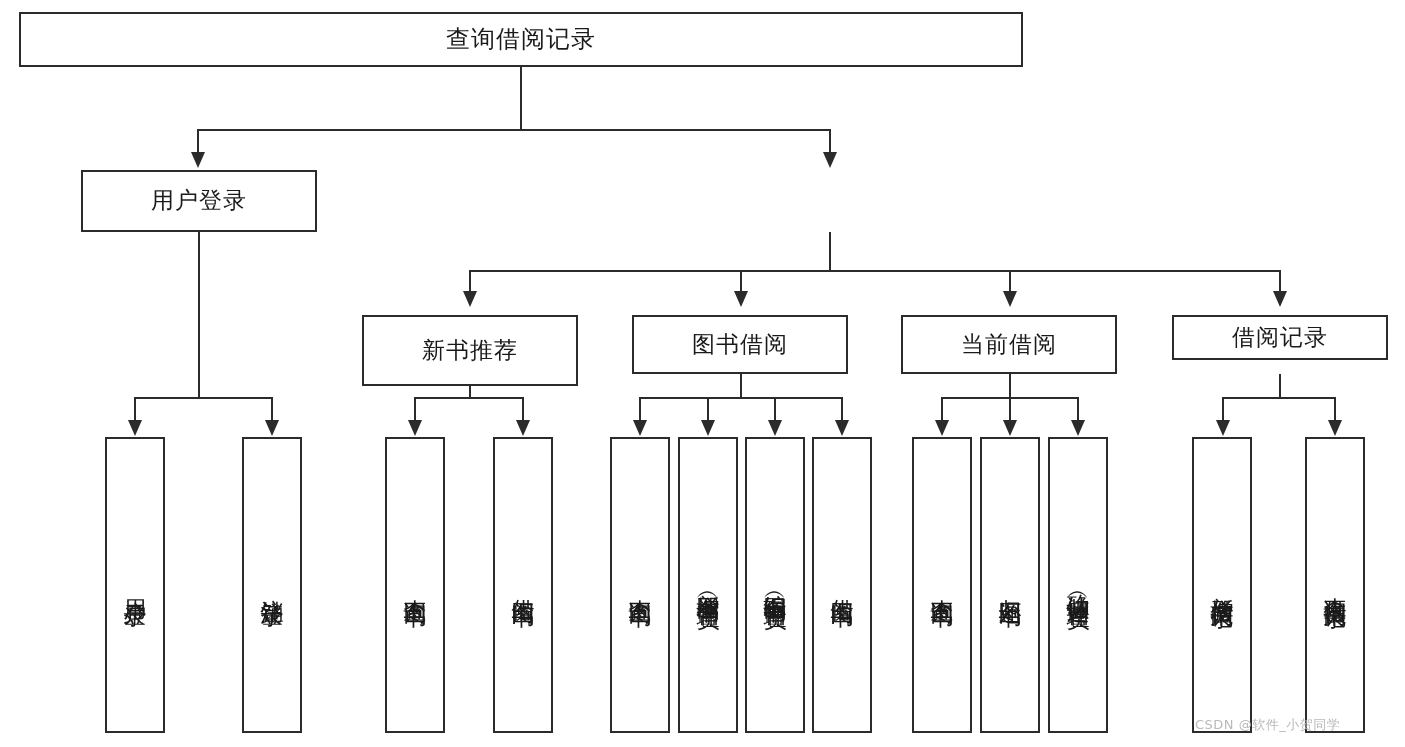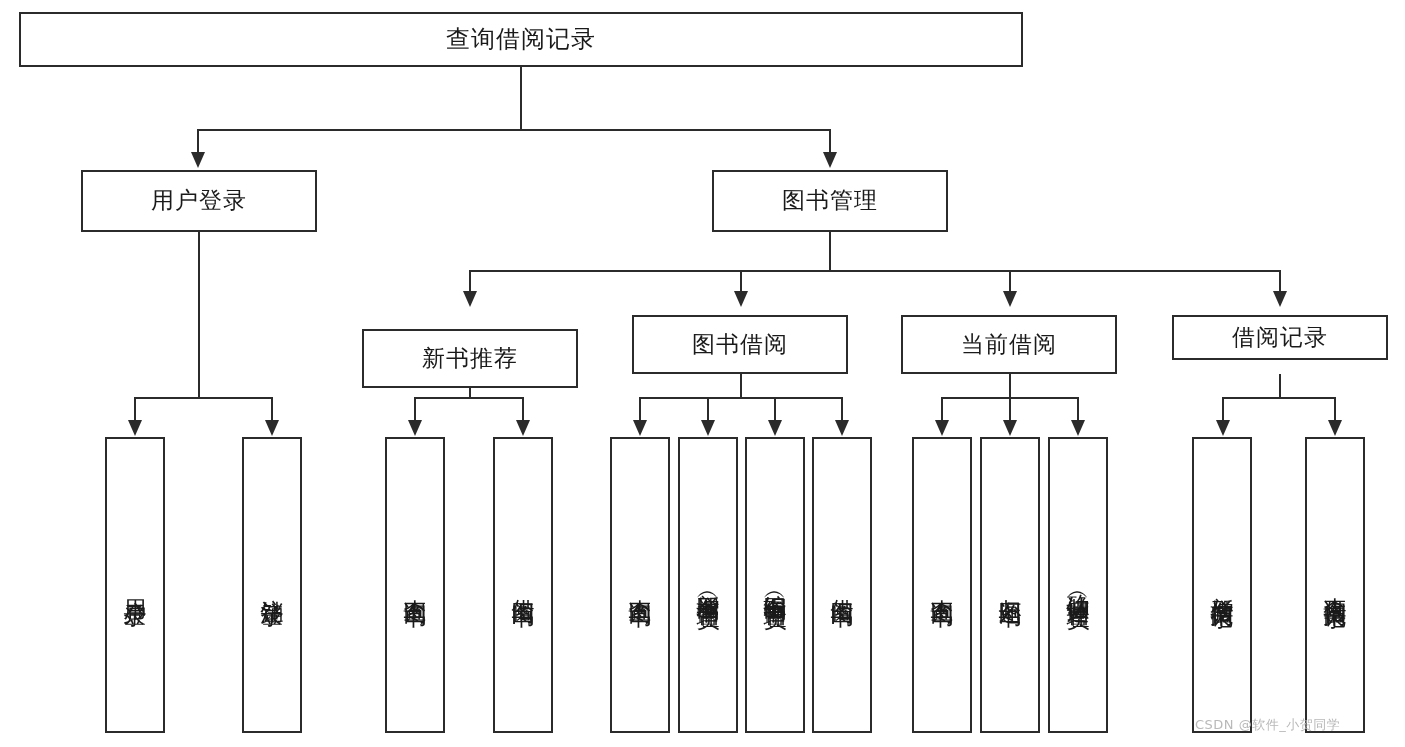--- a/index.html
+++ b/index.html
@@ -95,43 +95,40 @@
   <div class="conn vline" style="left:197px; top:129px; width:2px; height:24px;"></div>
   <div class="arrow" style="left:191px; top:152px;"></div>
 
   <div class="conn vline" style="left:829px; top:129px; width:2px; height:24px;"></div>
   <div class="arrow" style="left:823px; top:152px;"></div>
 
   <div class="node horiz" style="left:81px; top:170px; width:236px; height:62px;">
     <span>用户登录</span>
   </div>
 
-  <div class="node horiz" style="left:712px; top:170px; width:236px; height:62px;">
-    <span>图书管理</span>
-  </div>
 
   <div class="conn vline" style="left:198px; top:232px; width:2px; height:166px;"></div>
   <div class="conn hline" style="left:134px; top:397px; width:138px; height:2px;"></div>
   <div class="conn vline" style="left:134px; top:397px; width:2px; height:24px;"></div>
   <div class="arrow" style="left:128px; top:420px;"></div>
   <div class="conn vline" style="left:271px; top:397px; width:2px; height:24px;"></div>
   <div class="arrow" style="left:265px; top:420px;"></div>
 
   <div class="conn vline" style="left:829px; top:232px; width:2px; height:39px;"></div>
   <div class="conn hline" style="left:469px; top:270px; width:812px; height:2px;"></div>
   <div class="conn vline" style="left:469px; top:270px; width:2px; height:22px;"></div>
   <div class="arrow" style="left:463px; top:291px;"></div>
   <div class="conn vline" style="left:740px; top:270px; width:2px; height:22px;"></div>
   <div class="arrow" style="left:734px; top:291px;"></div>
   <div class="conn vline" style="left:1009px; top:270px; width:2px; height:22px;"></div>
   <div class="arrow" style="left:1003px; top:291px;"></div>
   <div class="conn vline" style="left:1279px; top:270px; width:2px; height:22px;"></div>
   <div class="arrow" style="left:1273px; top:291px;"></div>
 
-  <div class="node horiz" style="left:362px; top:329px; width:216px; height:59px;">
+  <div class="node horiz" style="left:362px; top:315px; width:216px; height:71px;">
     <span>新书推荐</span>
   </div>
   <div class="node horiz" style="left:901px; top:315px; width:216px; height:59px;">
     <span>当前借阅</span>
   </div>
   <div class="node horiz" style="left:632px; top:315px; width:216px; height:59px;">
     <span>图书借阅</span>
   </div>
   <div class="node horiz" style="left:1172px; top:315px; width:216px; height:45px;">
     <span>借阅记录</span>

